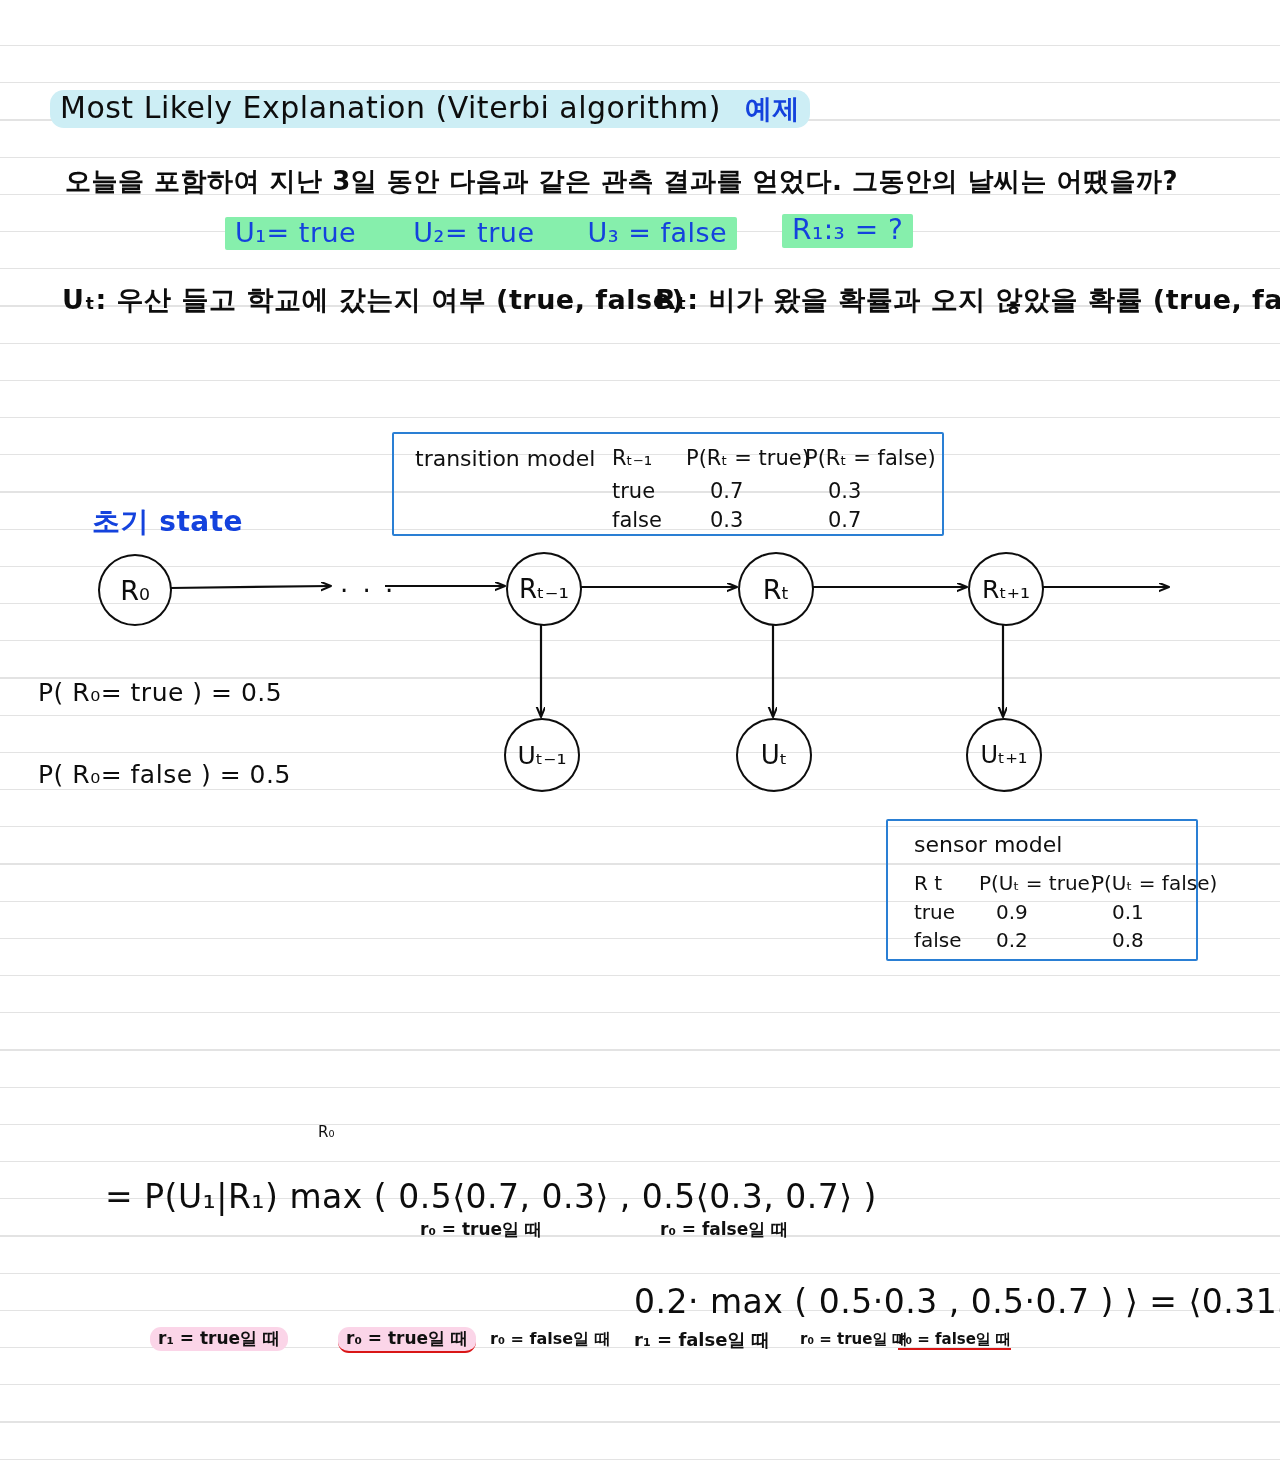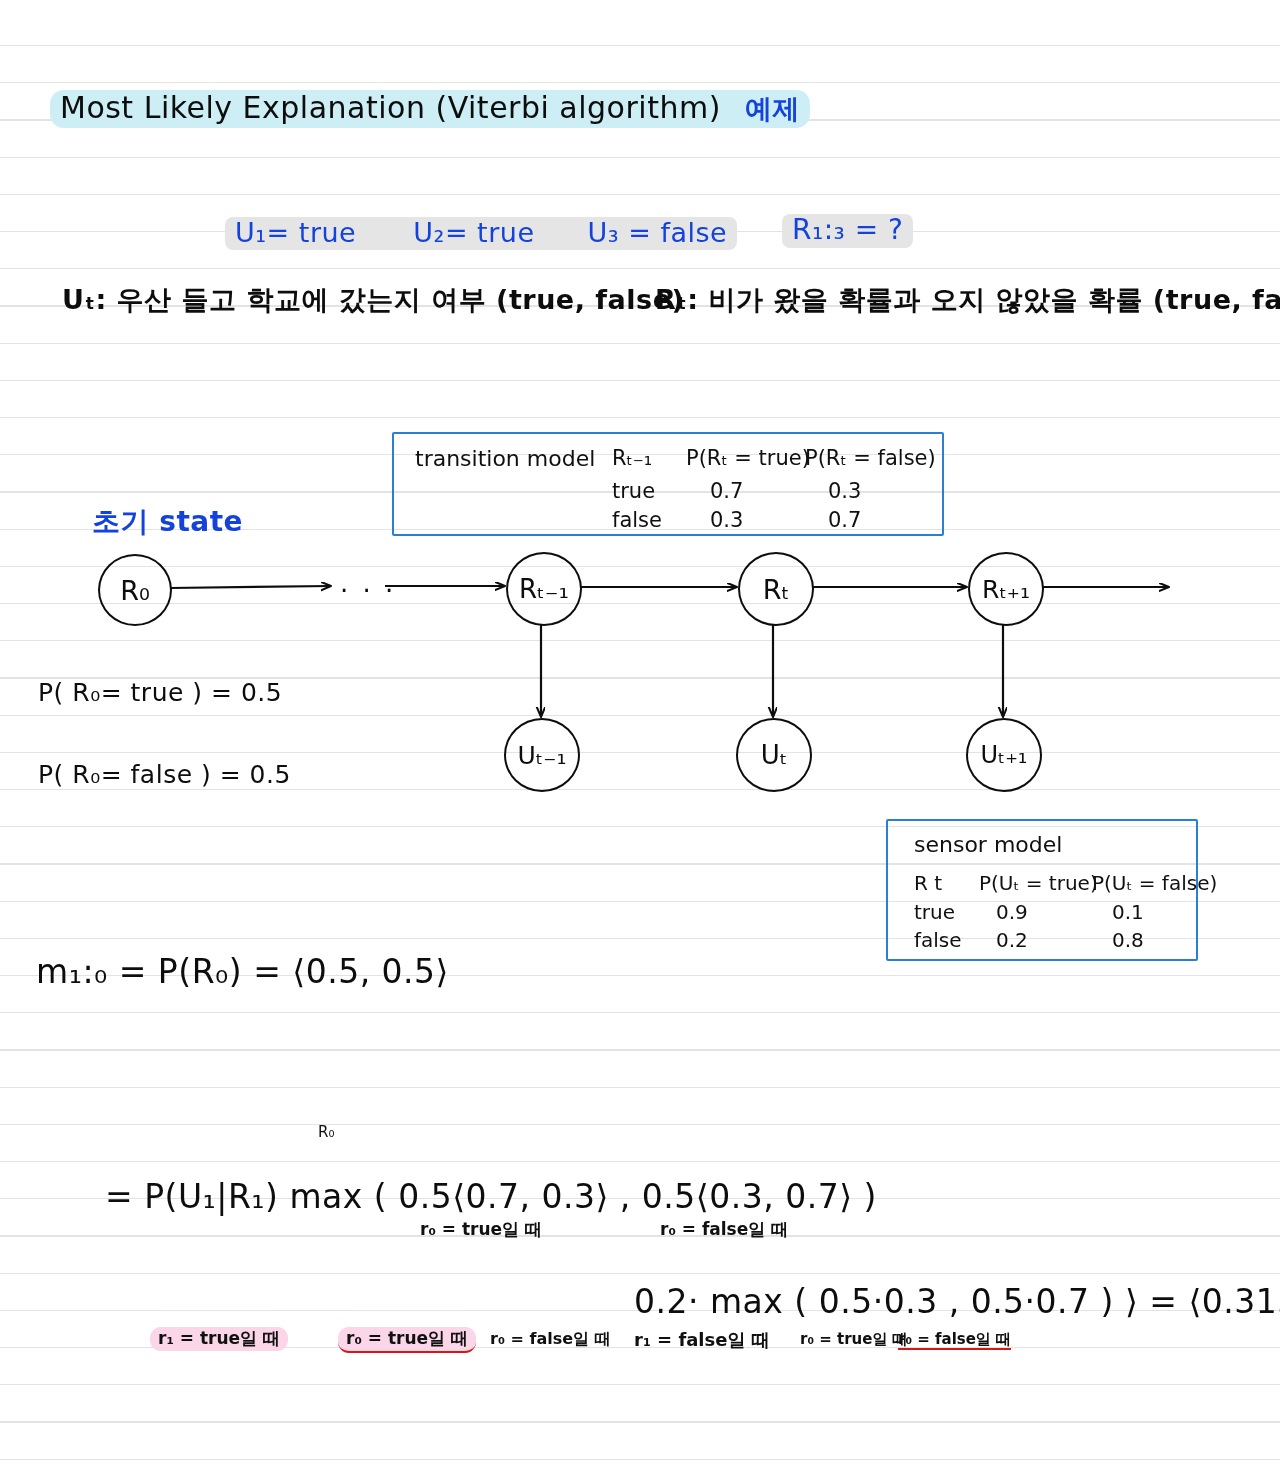--- a/index.html
+++ b/index.html
@@ -38,22 +38,22 @@
     letter-spacing: 0.5px;
   }
   .ko { font-family: "DejaVu Sans", sans-serif; font-weight: 700; }
   .blue { color: #1442dd; }
   .hl-cyan {
     background: #cdeef5;
     border-radius: 14px;
     padding: 3px 10px 5px 10px;
   }
   .hl-pink {
-    background: #e5e5e5;
-    border-radius: 8px;
+    background: #86efac;
+    border-radius: 2px;
     padding: 2px 10px 4px 10px;
   }
   .hl-pink2 {
     background: #fbd5e8;
     border-radius: 11px;
     padding: 1px 8px 3px 8px;
   }
   .red-ul {
     border-bottom: 2.5px solid #d91616;
   }
@@ -102,20 +102,21 @@
 
   <div id="rules"></div>
 
   <div class="hw" style="left:50px; top:90px; font-size:30px;">
     <span class="hl-cyan" style="display:inline-block;">
       <span>Most Likely Explanation (Viterbi algorithm)</span>
       <span class="ko blue" style="margin-left:14px; font-size:27px;">예제</span>
     </span>
   </div>
 
+  <div class="hw ko" style="left:65px; top:168px; font-size:26px;">오늘을 포함하여  지난 3일 동안 다음과 같은 관측 결과를 얻었다.  그동안의 날씨는 어땠을까?</div>
 
   <div class="hw" style="left:225px; top:217px; font-size:27px;">
     <span class="hl-pink" style="display:inline-block;">
       <span class="blue">U₁= true</span>
       <span class="blue" style="margin-left:48px;">U₂= true</span>
       <span class="blue" style="margin-left:44px;">U₃ = false</span>
     </span>
   </div>
 
   <div class="hw" style="left:782px; top:214px; font-size:28px;">
@@ -210,21 +211,20 @@
   <div class="tbl" style="left:1092px; top:871px; font-size:20px;">P(Uₜ = false)</div>
 
   <div class="tbl" style="left:914px; top:900px; font-size:20px;">true</div>
   <div class="tbl" style="left:996px; top:900px; font-size:20px;">0.9</div>
   <div class="tbl" style="left:1112px; top:900px; font-size:20px;">0.1</div>
 
   <div class="tbl" style="left:914px; top:928px; font-size:20px;">false</div>
   <div class="tbl" style="left:996px; top:928px; font-size:20px;text-align:right;">0.2</div>
   <div class="tbl" style="left:1112px; top:928px; font-size:20px;">0.8</div>
 
-  <div class="hw eq" style="left:36px; top:955px;">m₁:₀  =   P(R₀)  =  ⟨0.5, 0.5⟩</div>
 
   <div class="small-ann" style="left:318px; top:1123px; font-size:15px;">R₀</div>
 
   <div class="hw eq" style="left:105px; top:1180px;">=  P(U₁|R₁)  max ( 0.5⟨0.7, 0.3⟩ ,  0.5⟨0.3, 0.7⟩ )</div>
   <div class="small-ann ko" style="left:420px; top:1218px;">r₀ = true일 때</div>
   <div class="small-ann ko" style="left:660px; top:1218px;">r₀ = false일 때</div>
 
   <div class="hw eq" style="left:634px; top:1285px;">0.2· max ( 0.5·0.3 ,  0.5·0.7 ) ⟩ = ⟨0.315, 0.07⟩</div>
 
   <div class="small-ann ko" style="left:150px; top:1327px;">

